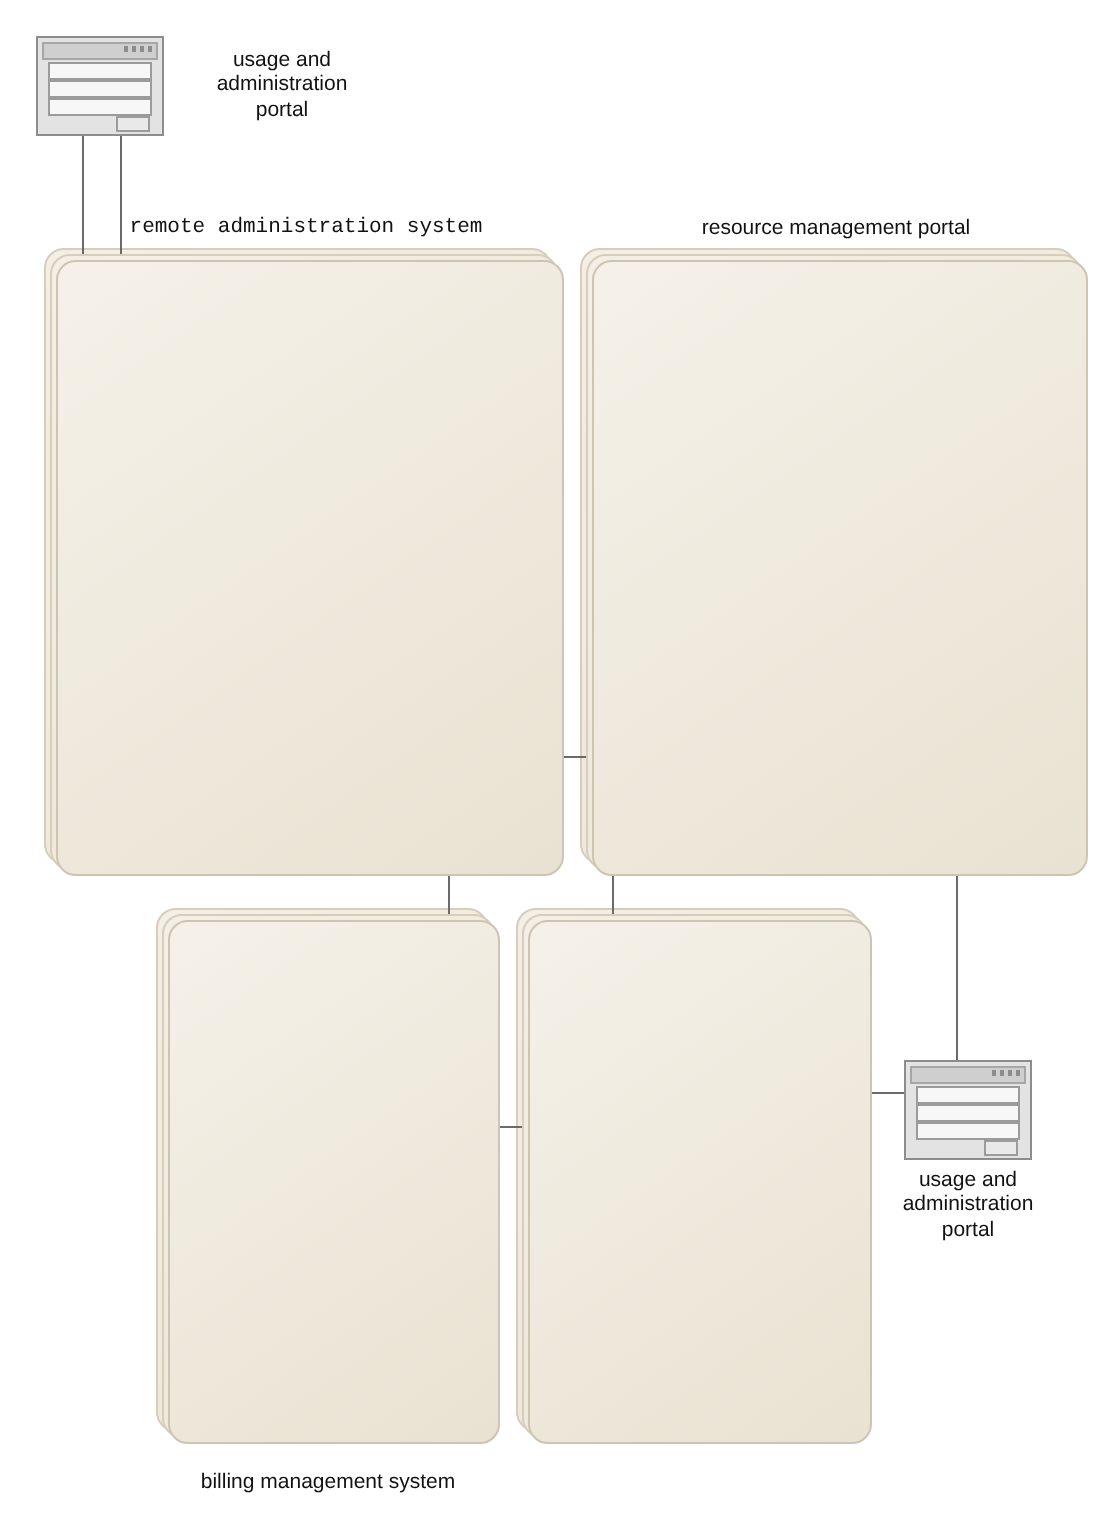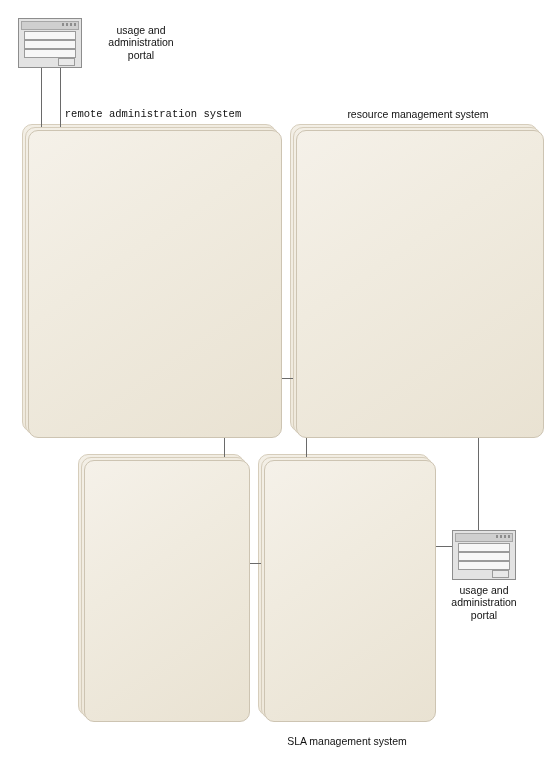--- a/index.html
+++ b/index.html
@@ -97,40 +97,40 @@
 <div id="stage">
 
   <div class="syslabel" style="left:22px;top:108px;width:262px;font-family:Liberation Mono, monospace;">remote administration system</div>
 
   <div class="sysbox" style="left:28px;top:130px;width:254px;height:308px;border:none;background:none;">
     <div class="ply p1"></div>
     <div class="ply p2"></div>
     <div class="face"></div>
   </div>
 
-  <div class="syslabel" style="left:290px;top:108px;width:256px;">resource management system</div>
+  <div class="syslabel" style="left:290px;top:108px;width:256px;">resource management portal</div>
 
   <div class="sysbox" style="left:296px;top:130px;width:248px;height:308px;border:none;background:none;">
     <div class="ply p1"></div>
     <div class="ply p2"></div>
     <div class="face"></div>
   </div>
 
   <div class="sysbox" style="left:84px;top:460px;width:166px;height:262px;border:none;background:none;">
     <div class="ply p1"></div>
     <div class="ply p2"></div>
     <div class="face"></div>
   </div>
+  <div class="syslabel" style="left:78px;top:735px;width:172px;">billing management system</div>
 
   <div class="sysbox" style="left:264px;top:460px;width:172px;height:262px;border:none;background:none;">
     <div class="ply p1"></div>
     <div class="ply p2"></div>
     <div class="face"></div>
   </div>
-  <div class="syslabel" style="left:258px;top:735px;width:178px;">SLA management system</div>
 
   <div class="ln lnv" style="left:41px;top:64px;height:234px;"></div>
   <div class="ln lnv" style="left:60px;top:64px;height:168px;"></div>
 
   <div class="ln lnh" style="left:60px;top:232px;width:130px;"></div>
 
   <div class="ln lnh" style="left:41px;top:298px;width:67px;"></div>
 
   <div class="ln lnv" style="left:155px;top:275px;height:11px;"></div>
   <div class="ln lnh" style="left:155px;top:275px;width:38px;"></div>

